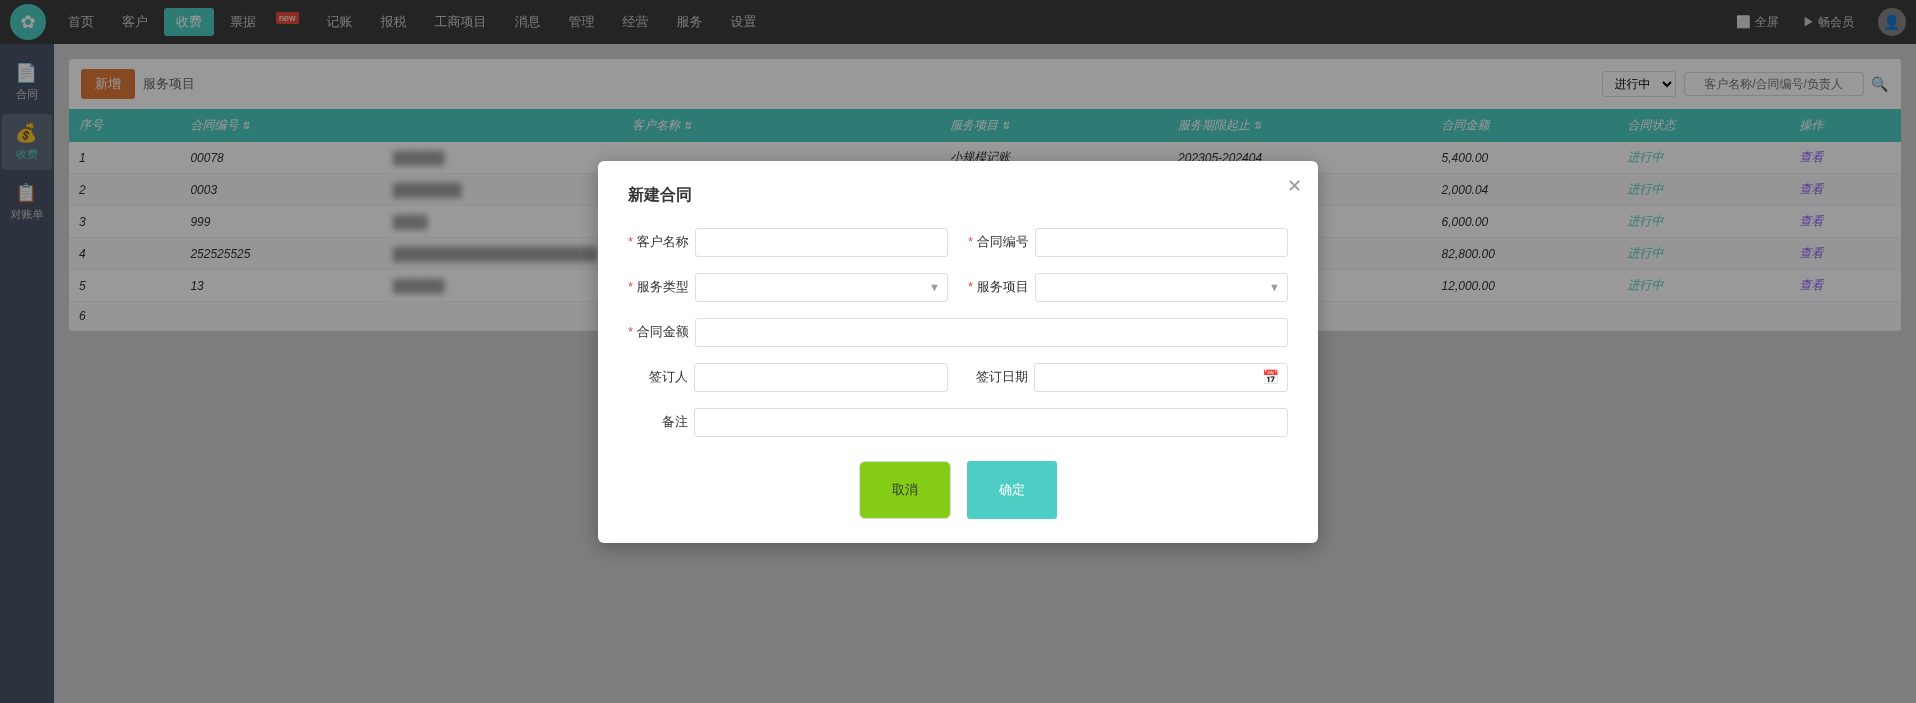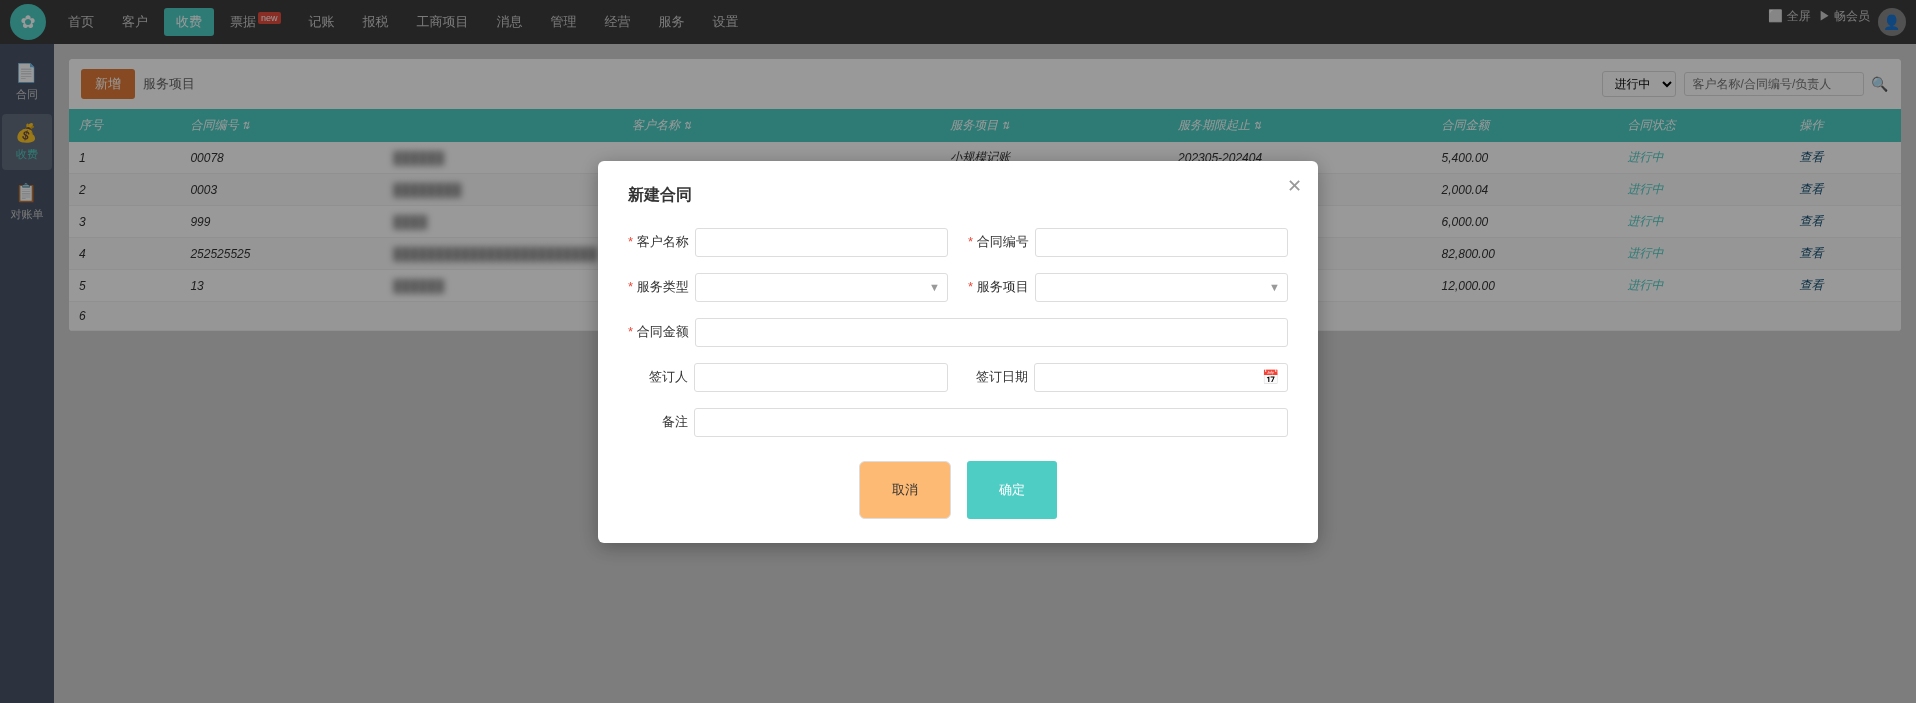--- a/index.html
+++ b/index.html
@@ -43,27 +43,27 @@
     .nav-item.active {
       background: #4ecdc4;
       color: #fff;
     }
     .nav-item .new-badge {
       background: #e74c3c;
       color: white;
       font-size: 9px;
       padding: 1px 3px;
       border-radius: 2px;
-      margin-left: 2px;
+      margin-left: 20px;
       vertical-align: top;
     }
     .nav-right {
       display: flex;
-      align-items: flex-start;
-      gap: 8px;
+      align-items: center;
+      gap: 24px;
       color: #ccc;
       font-size: 12px;
     }
     .nav-right span { cursor: pointer; }
     .avatar-circle {
       width: 28px;
       height: 28px;
       background: #888;
       border-radius: 50%;
       display: flex;
@@ -151,20 +151,21 @@
       background: white;
       font-size: 12px;
       cursor: pointer;
     }
     .search-box {
       border: 1px solid #ddd;
       padding: 4px 8px;
       border-radius: 3px;
       font-size: 12px;
       width: 180px;
+      text-align: center;
     }
     .search-btn {
       background: none;
       border: none;
       cursor: pointer;
       color: #888;
       font-size: 14px;
     }
 
     
@@ -186,21 +187,21 @@
       padding: 7px 10px;
       border-bottom: 1px solid #f0f0f0;
       font-size: 12px;
       color: #333;
     }
     .data-table .status-badge {
       color: #4ecdc4;
       font-size: 12px;
     }
     .data-table .action-link {
-      color: #0c4a6e;
+      color: #8b5cf6;
       cursor: pointer;
       text-decoration: none;
     }
     .sort-icon { font-size: 10px; margin-left: 3px; }
 
     
     .modal-overlay {
       position: fixed;
       top: 0; left: 0; right: 0; bottom: 0;
       background: rgba(0,0,0,0.4);
@@ -308,21 +309,21 @@
       font-size: 14px;
       pointer-events: none;
     }
     .modal-footer {
       display: flex;
       justify-content: center;
       gap: 16px;
       margin-top: 24px;
     }
     .btn-cancel {
-      background: #fdba74;
+      background: #84cc16;
       border: 1px solid #ddd;
       padding: 8px 32px;
       border-radius: 6px;
       cursor: pointer;
       font-size: 13px;
       color: #333;
     }
     .btn-confirm {
       background: #4ecdc4;
       border: none;

